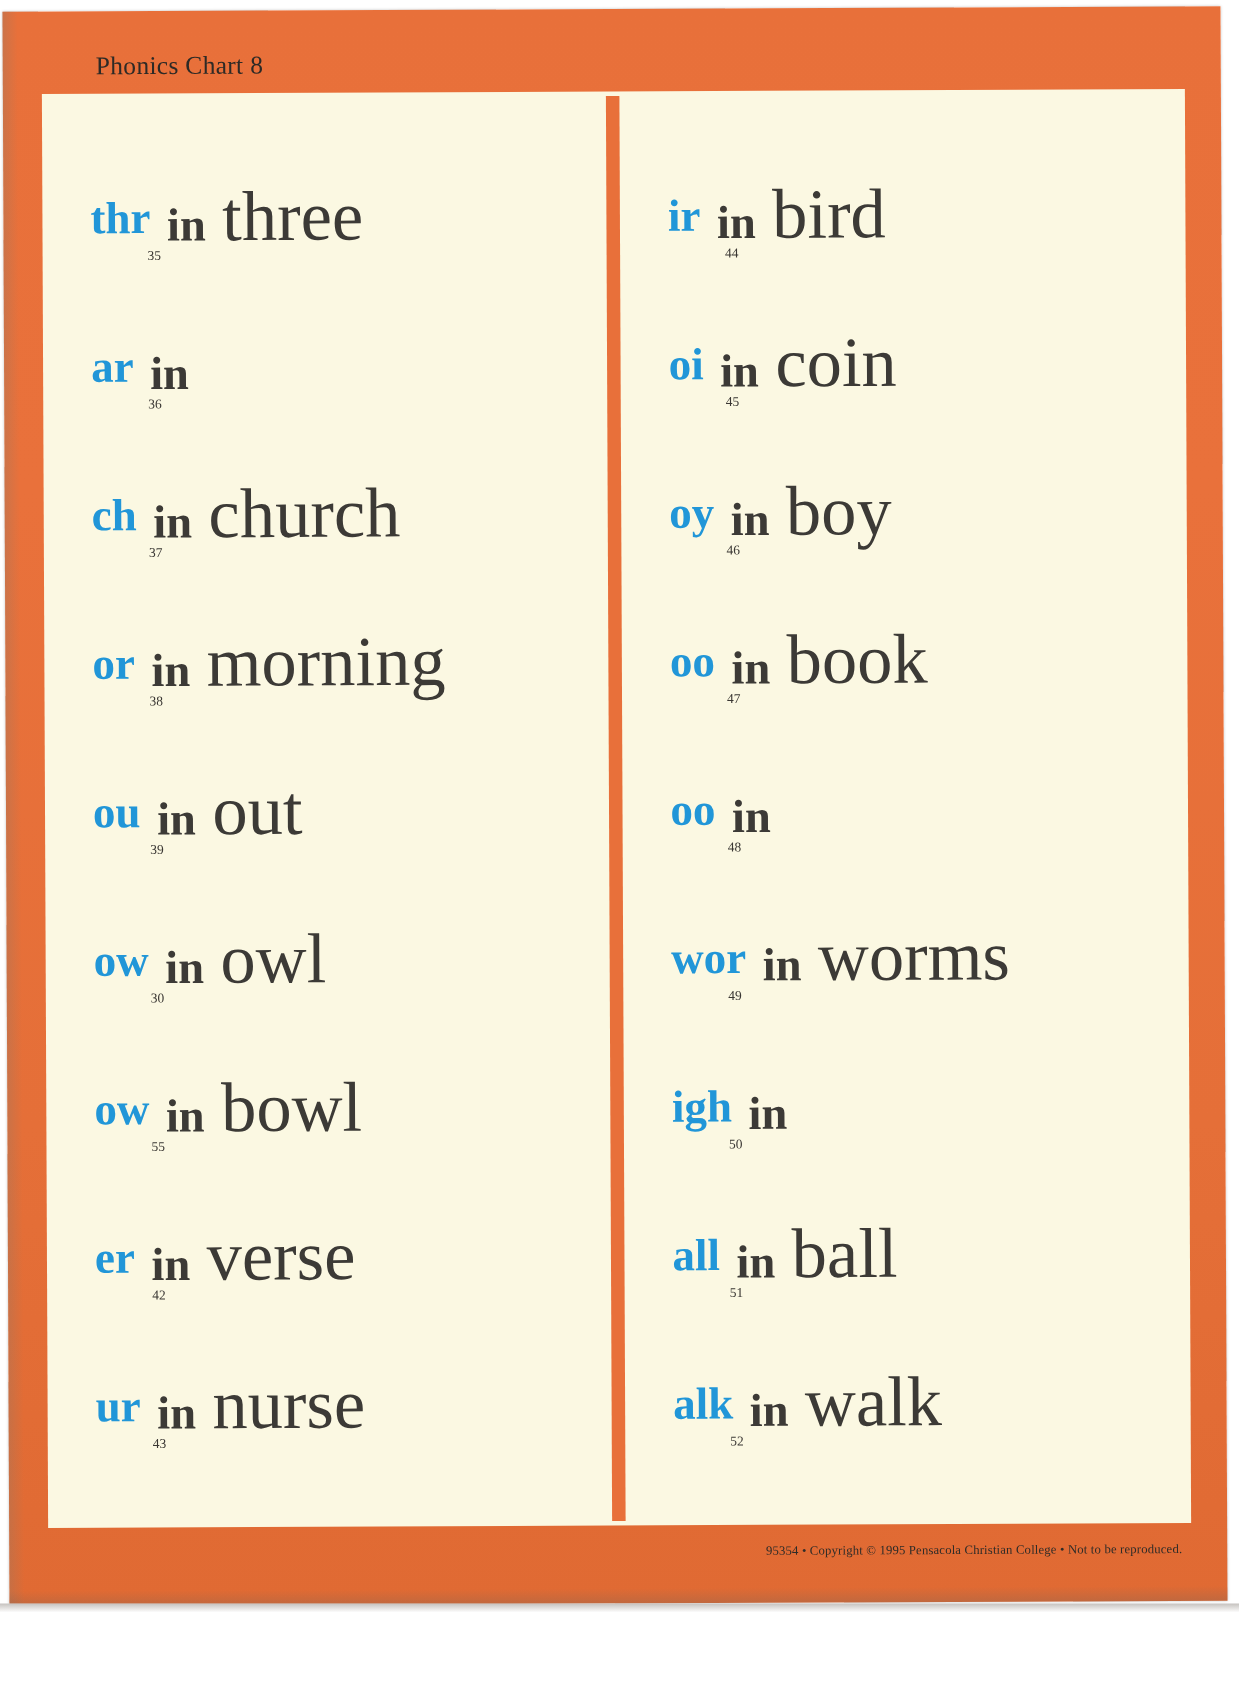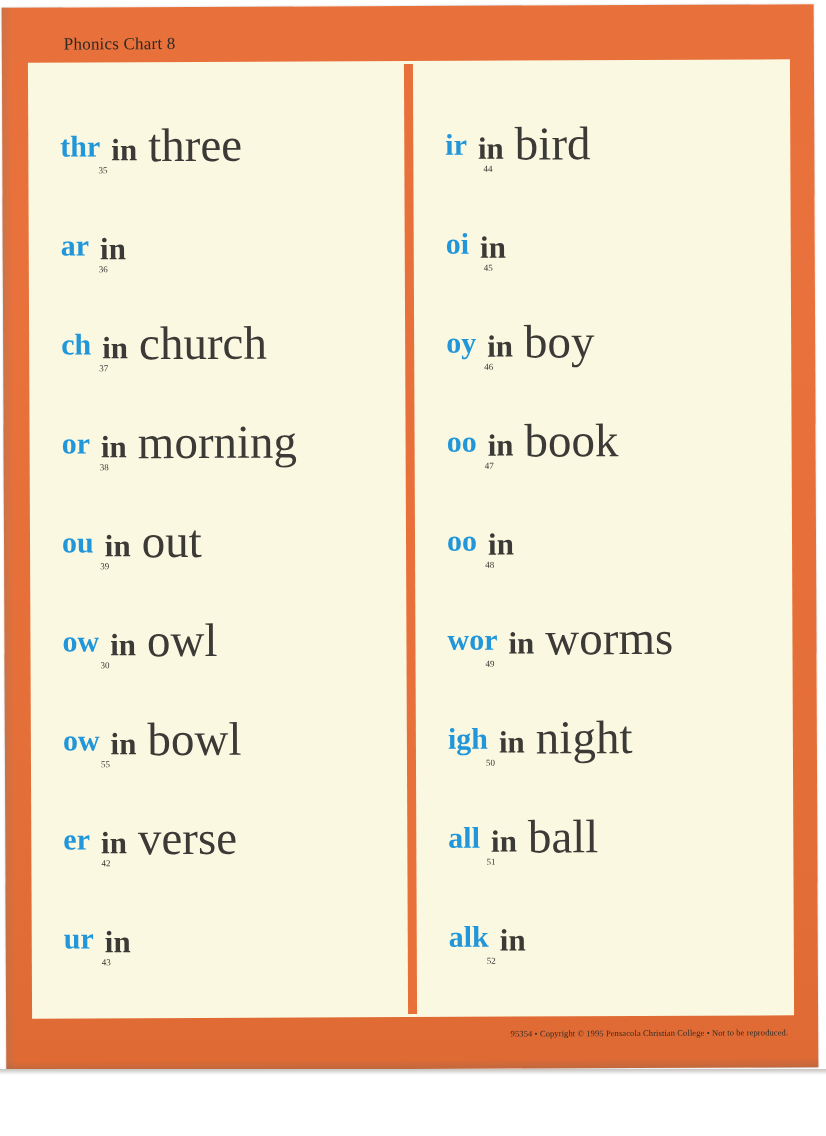--- a/index.html
+++ b/index.html
@@ -242,37 +242,39 @@
         <span class="num">42</span>
         <span class="grapheme">er</span>
         <span class="in">in</span>
         <span class="word">verse</span>
       </div>
 
       <div class="entry">
         <span class="num">43</span>
         <span class="grapheme">ur</span>
         <span class="in">in</span>
+        <span class="word">nurse</span>
       </div>
 
     </div>
 
     <div class="col col-right">
 
       <div class="entry">
         <span class="num">44</span>
         <span class="grapheme">ir</span>
         <span class="in">in</span>
         <span class="word">bird</span>
       </div>
 
       <div class="entry">
         <span class="num">45</span>
         <span class="grapheme">oi</span>
         <span class="in">in</span>
+        <span class="word">coin</span>
       </div>
 
       <div class="entry">
         <span class="num">46</span>
         <span class="grapheme">oy</span>
         <span class="in">in</span>
         <span class="word">boy</span>
       </div>
 
       <div class="entry">
@@ -292,34 +294,34 @@
         <span class="num">49</span>
         <span class="grapheme">wor</span>
         <span class="in">in</span>
         <span class="word">worms</span>
       </div>
 
       <div class="entry">
         <span class="num">50</span>
         <span class="grapheme">igh</span>
         <span class="in">in</span>
-        <span class="word">night</span>
       </div>
 
       <div class="entry">
         <span class="num">51</span>
         <span class="grapheme">all</span>
         <span class="in">in</span>
         <span class="word">ball</span>
       </div>
 
       <div class="entry">
         <span class="num">52</span>
         <span class="grapheme">alk</span>
         <span class="in">in</span>
+        <span class="word">walk</span>
       </div>
 
     </div>
   </div>
 
   <div class="copyright">95354 • Copyright © 1995 Pensacola Christian College • Not to be reproduced.</div>
   <div class="edge-shadow-left"></div>
   <div class="edge-shadow-bottom"></div>
 </div>
 

